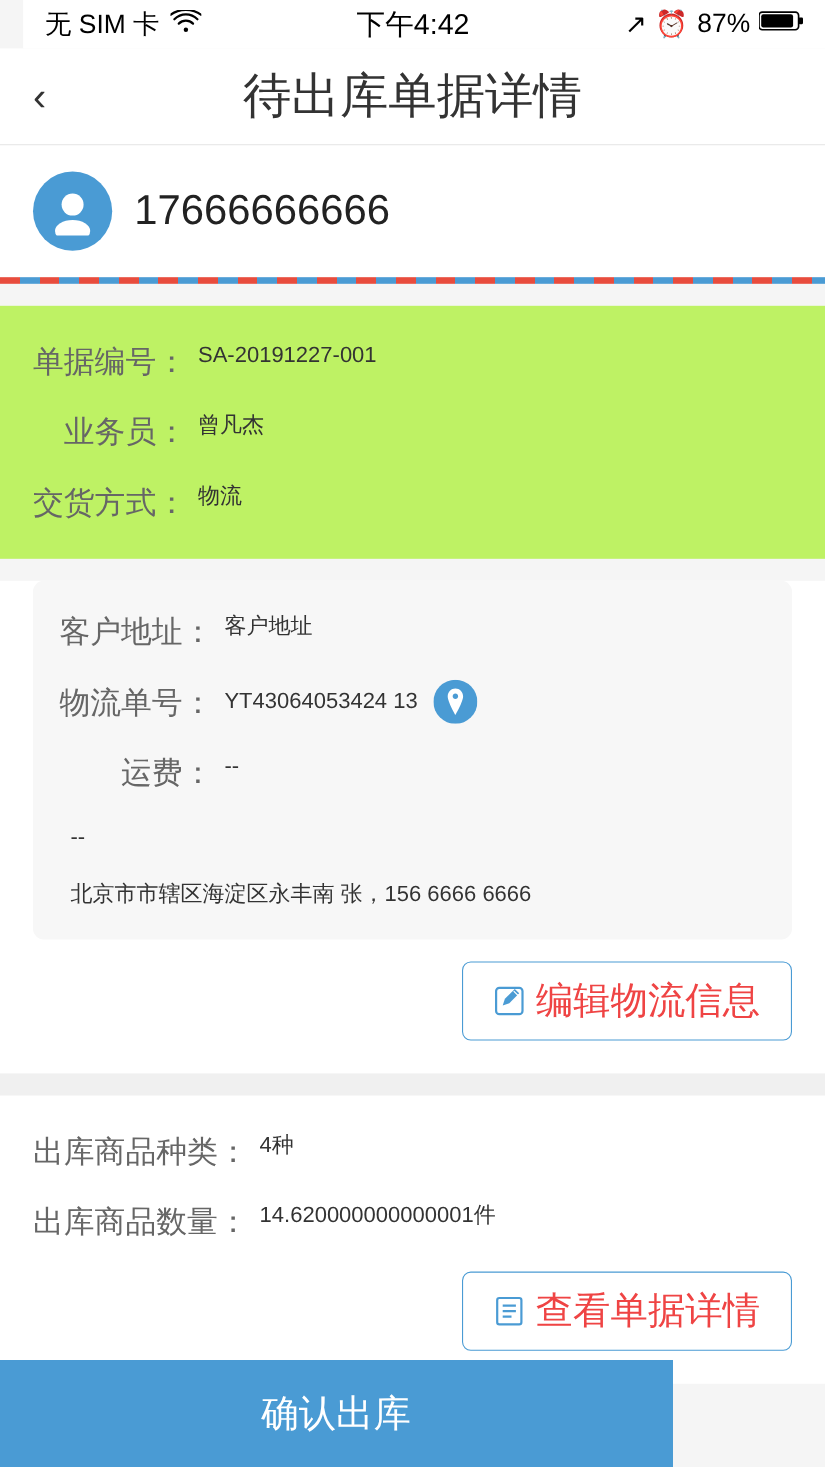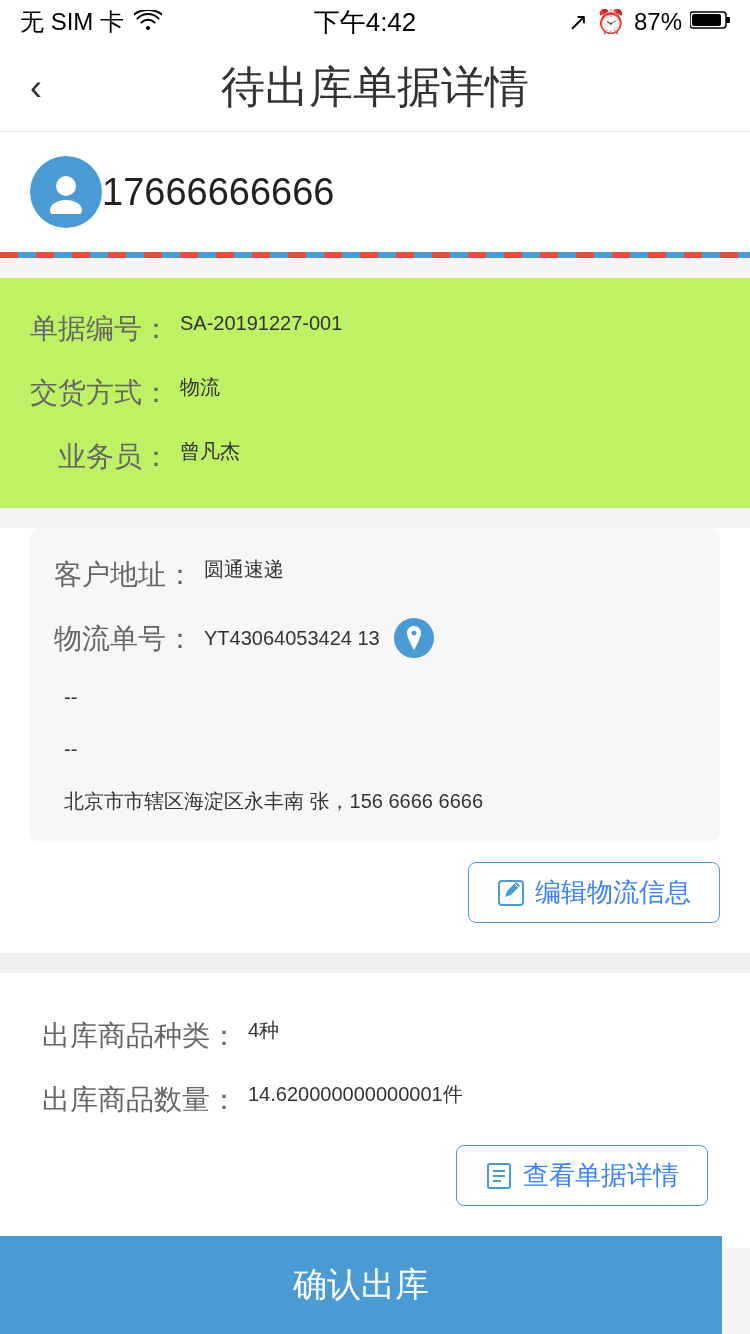--- a/index.html
+++ b/index.html
@@ -17,20 +17,21 @@
     
     .status-bar {
       height: 44px;
       background: #fff;
       display: flex;
       align-items: center;
       justify-content: space-between;
       padding: 0 20px;
       font-size: 24px;
       color: #000;
+      margin-left: 21px;
     }
     .status-left { display: flex; align-items: center; gap: 10px; }
     .status-center { font-weight: 500; font-size: 26px; text-align: center; }
     .status-right { display: flex; align-items: center; gap: 8px; font-size: 24px; }
 
     
     .nav-bar {
       height: 88px;
       background: #fff;
       display: flex;
@@ -53,20 +54,21 @@
       font-weight: 500;
       color: #333;
     }
 
     
     .customer-header {
       background: #fff;
       padding: 24px 30px;
       display: flex;
       align-items: center;
+      gap: 20px;
       margin-bottom: 0;
     }
     .customer-avatar {
       width: 72px;
       height: 72px;
       border-radius: 50%;
       background: #4a9bd4;
       display: flex;
       align-items: center;
       justify-content: center;
@@ -135,55 +137,55 @@
 
     
     .edit-btn {
       display: flex;
       align-items: center;
       justify-content: flex-end;
       margin-top: 20px;
     }
     .btn-outline {
       border: 1.5px solid #4a9bd4;
-      color: #3b82f6;
+      color: #ef4444;
       border-radius: 8px;
       padding: 12px 28px;
-      font-size: 26px;
+      font-size: 34px;
       background: #fff;
       display: flex;
       align-items: center;
       gap: 10px;
       cursor: pointer;
     }
 
     .section-divider {
       height: 20px;
       background: #f0f0f0;
     }
 
     
     .goods-section {
       background: #fff;
-      padding: 42px;
+      padding: 30px;
     }
 
     
     .view-btn {
       display: flex;
       justify-content: flex-end;
       margin-top: 24px;
     }
 
     
     .confirm-bar {
       position: fixed;
       bottom: 0;
       left: 0;
-      width: 722px;
+      width: 611px;
       height: 98px;
       background: #4a9bd4;
       display: flex;
       align-items: center;
       justify-content: center;
       cursor: pointer;
       font-family: Liberation Serif, serif;
     }
     .confirm-text {
       color: #fff;
@@ -244,46 +246,47 @@
 </div>
 
 <div class="dashed-divider"></div>
 
 <div class="section">
   <div class="field-row">
     <span class="field-label">单据编号：</span>
     <span class="field-value">SA-20191227-001</span>
   </div>
   <div class="field-row">
+    <span class="field-label">业务员：</span>
+    <span class="field-value">曾凡杰</span>
+  </div>
+  <div class="field-row">
     <span class="field-label">交货方式：</span>
     <span class="field-value">物流</span>
   </div>
-  <div class="field-row">
-    <span class="field-label">业务员：</span>
-    <span class="field-value">曾凡杰</span>
-  </div>
 </div>
 
 <div style="background:#fff; margin: 0; padding: 0 30px 30px 30px;">
   <div class="logistics-card">
     <div class="field-row">
       <span class="field-label">客户地址：</span>
-      <span class="field-value">圆通速递</span>
+      <span class="field-value">客户地址</span>
     </div>
     <div class="field-row">
       <span class="field-label">物流单号：</span>
       <span class="field-value">
         <span>YT43064053424 13</span>
         <svg width="40" height="40" viewBox="0 0 40 40" fill="none" style="cursor:pointer;flex-shrink:0;">
           <circle cx="20" cy="20" r="20" fill="#4a9bd4"></circle>
           <path d="M20 8C16.1 8 13 11.1 13 15c0 5.2 7 17 7 17s7-11.8 7-17c0-3.9-3.1-7-7-7zm0 9.5c-1.4 0-2.5-1.1-2.5-2.5S18.6 12.5 20 12.5s2.5 1.1 2.5 2.5-1.1 2.5-2.5 2.5z" fill="white"></path>
         </svg>
       </span>
     </div>
     <div class="field-row">
+      <span class="field-label">运费：</span>
       <span class="field-value">--</span>
     </div>
     <div class="field-row">
       <span class="field-value">--</span>
     </div>
     <div class="field-row">
       <span class="field-value address">北京市市辖区海淀区永丰南  张，156 6666 6666</span>
     </div>
   </div>
 

